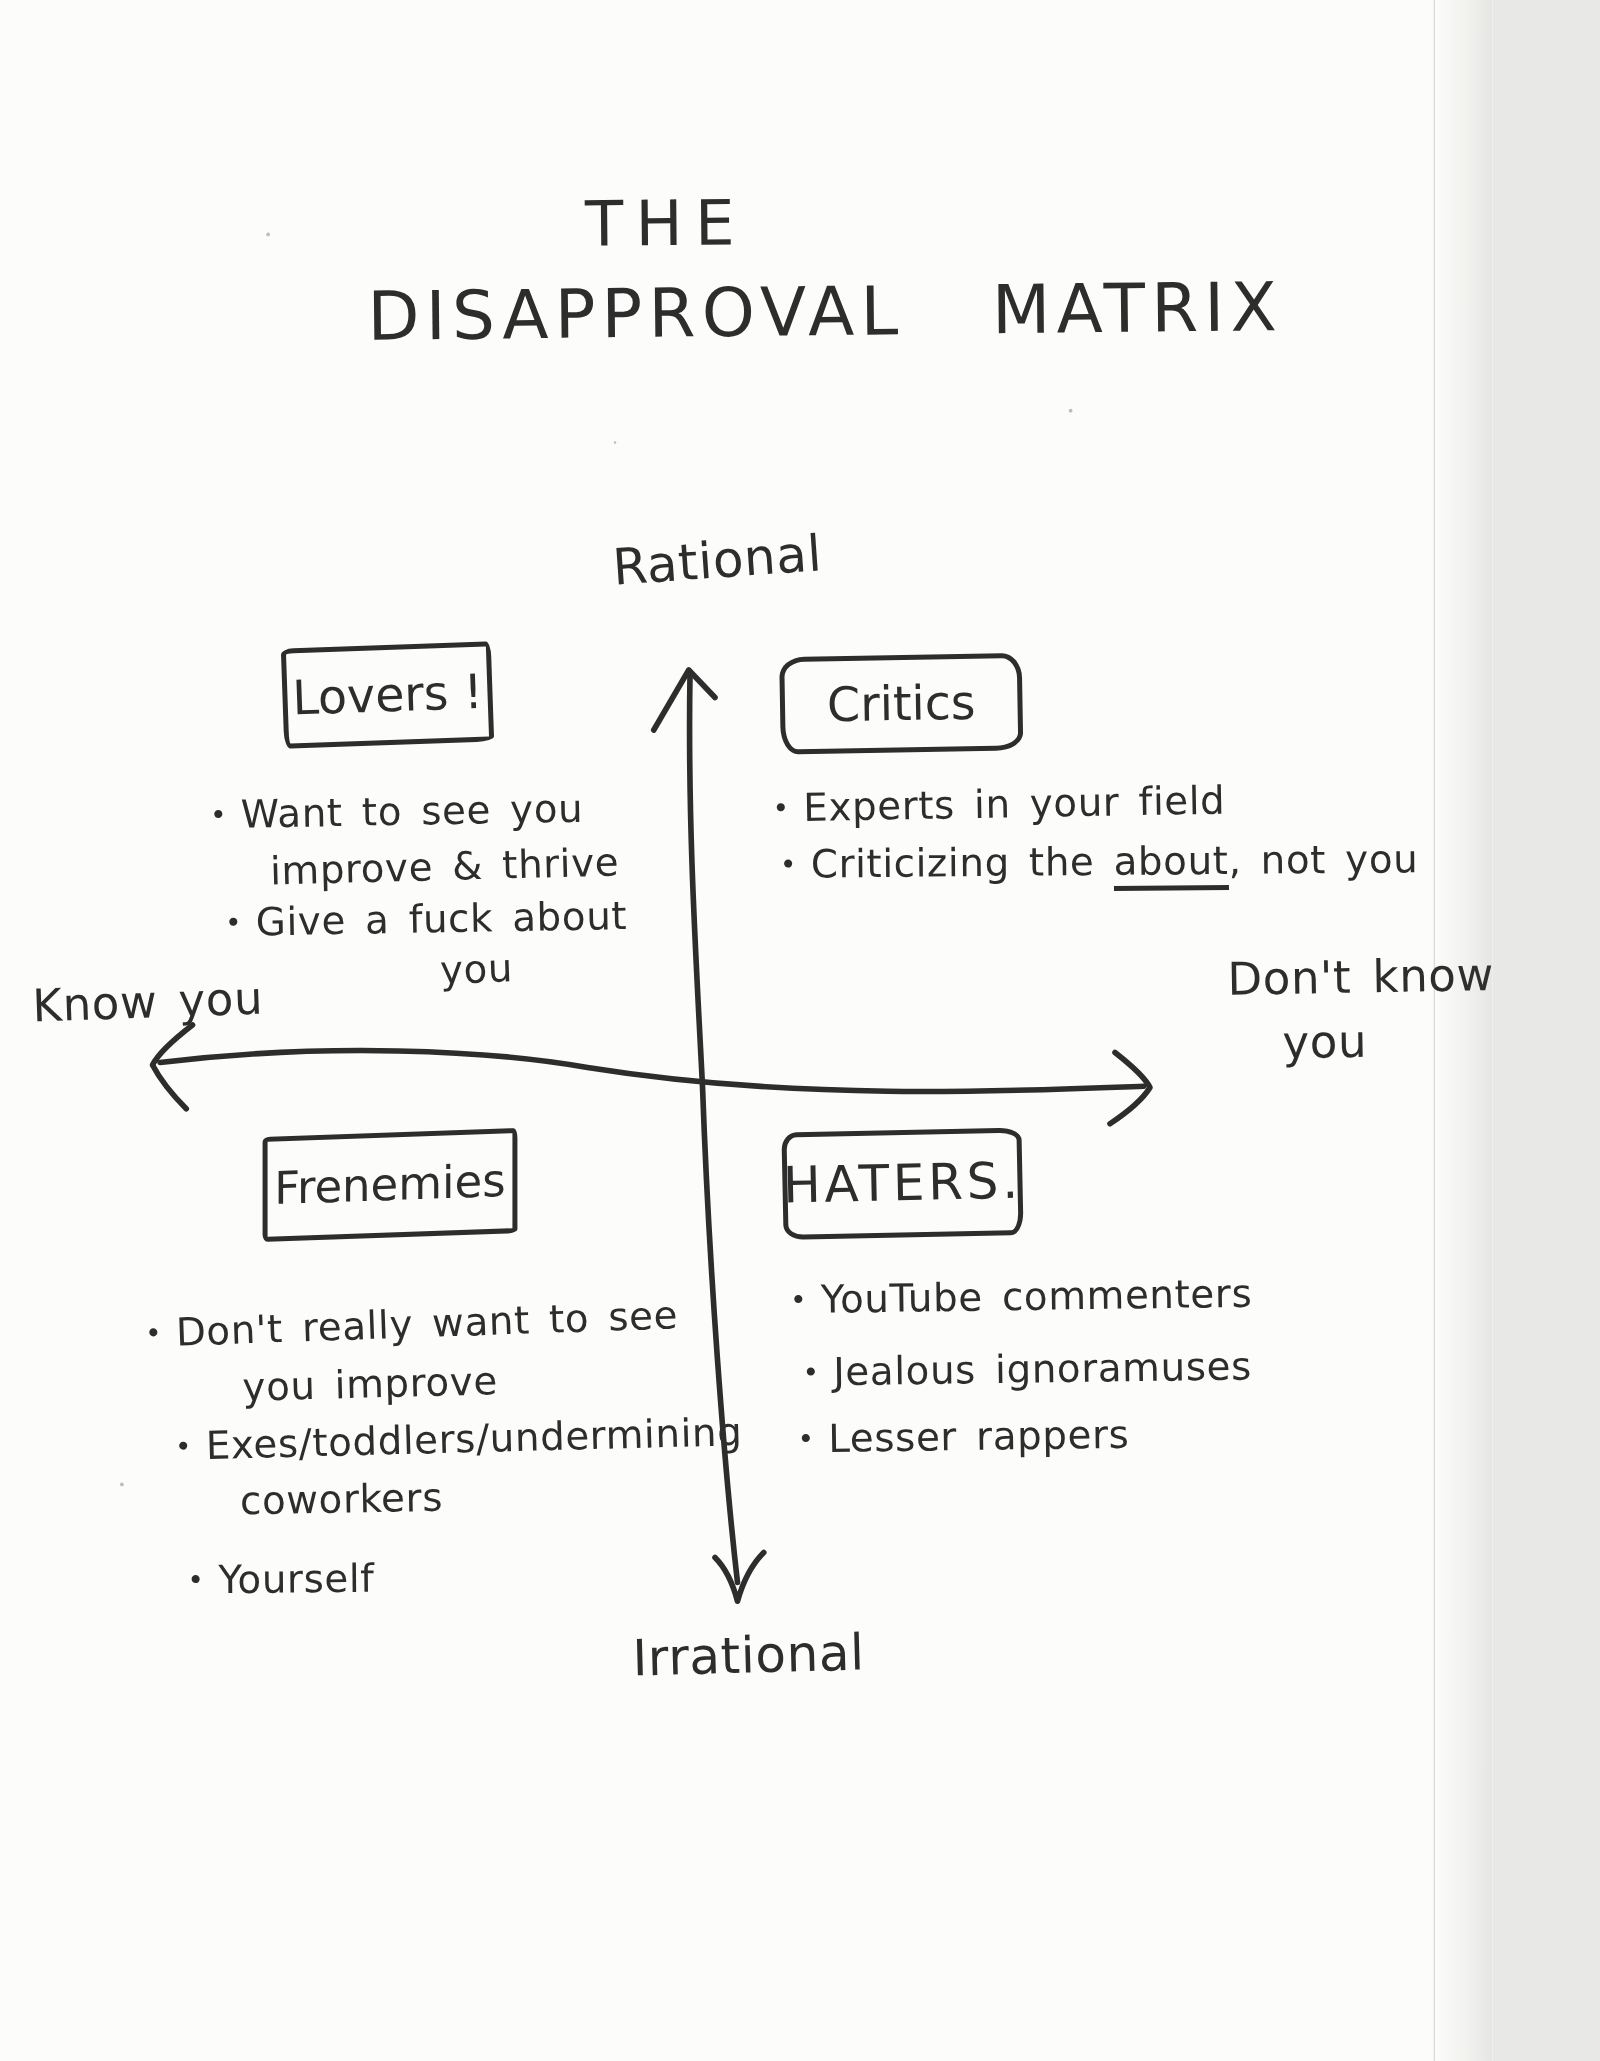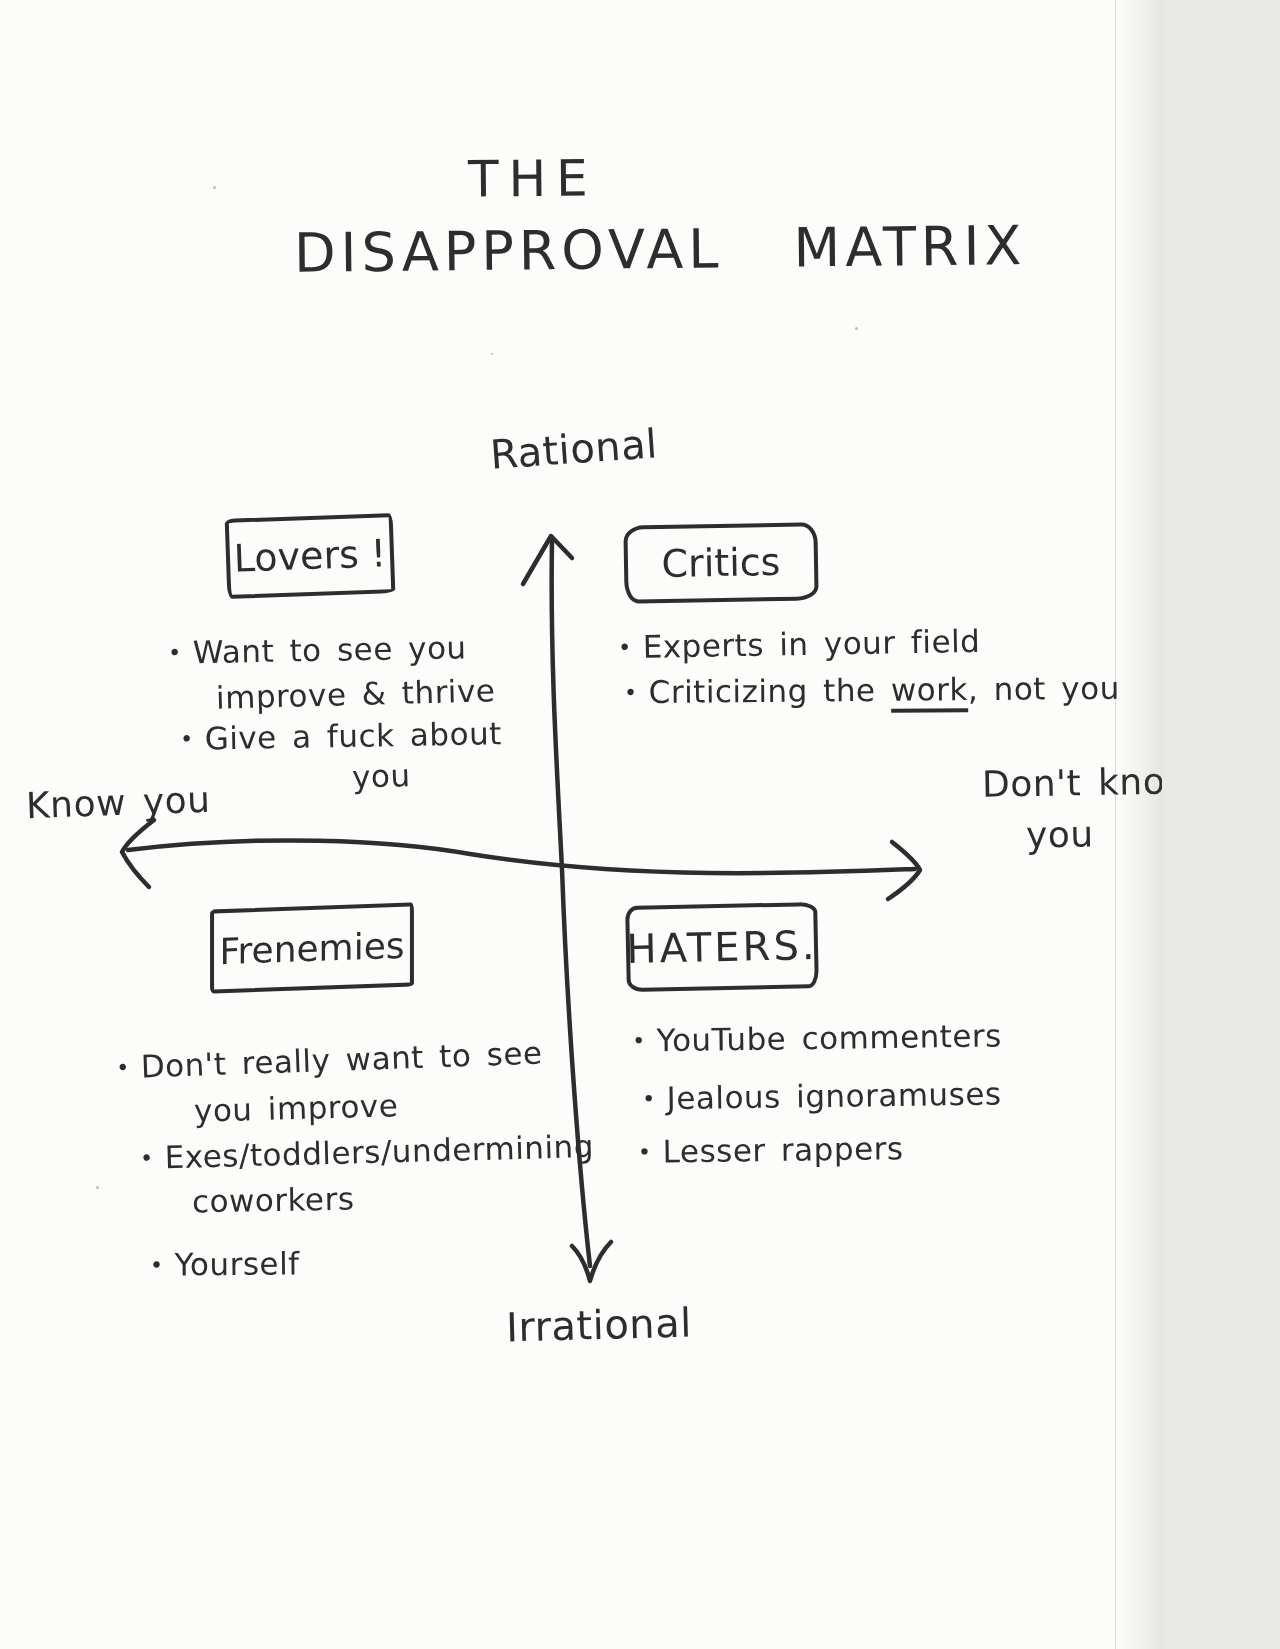--- a/index.html
+++ b/index.html
@@ -7,20 +7,21 @@
     --paper:#fcfcfa;
   }
   html,body{margin:0;padding:0;background:#e8e8e6;}
   .canvas{
     position:relative;
     width:1162px;height:1649px;
     background:var(--paper);
     overflow:hidden;
     font-family:"DejaVu Sans",sans-serif;
     color:var(--ink);
+    padding-left:32px;
   }
   .axes-svg{position:absolute;left:0;top:0;width:1280px;height:1649px;color:var(--ink);}
   .hand{
     position:absolute;
     white-space:nowrap;
     color:var(--ink);
     letter-spacing:0.5px;
     word-spacing:5px;
   }
   .title-the{
@@ -147,21 +148,21 @@
     <span class="qlabel">HATERS.</span>
   </div>
 
   <div class="hand bullet-line dotted lv-b1a">Want to see you</div>
   <div class="hand bullet-line lv-b1b">improve &amp; thrive</div>
   <div class="hand bullet-line dotted lv-b2a">Give a fuck about</div>
   <div class="hand bullet-line lv-b2b">you</div>
 
   <div class="hand bullet-line dotted cr-b1">Experts in your field</div>
   <div class="hand bullet-line dotted cr-b2"><span>Criticizing the</span>
-    <span class="u-work">work</span><span>, not you</span></div>
+    <span class="u-work">about</span><span>, not you</span></div>
 
   <div class="hand bullet-line dotted fr-b1a">Don't really want to see</div>
   <div class="hand bullet-line fr-b1b">you improve</div>
   <div class="hand bullet-line dotted fr-b2a">Exes/toddlers/undermining</div>
   <div class="hand bullet-line fr-b2b">coworkers</div>
   <div class="hand bullet-line dotted fr-b3">Yourself</div>
 
   <div class="hand bullet-line dotted ht-b1">YouTube commenters</div>
   <div class="hand bullet-line dotted ht-b2">Jealous ignoramuses</div>
   <div class="hand bullet-line dotted ht-b3">Lesser rappers</div>

